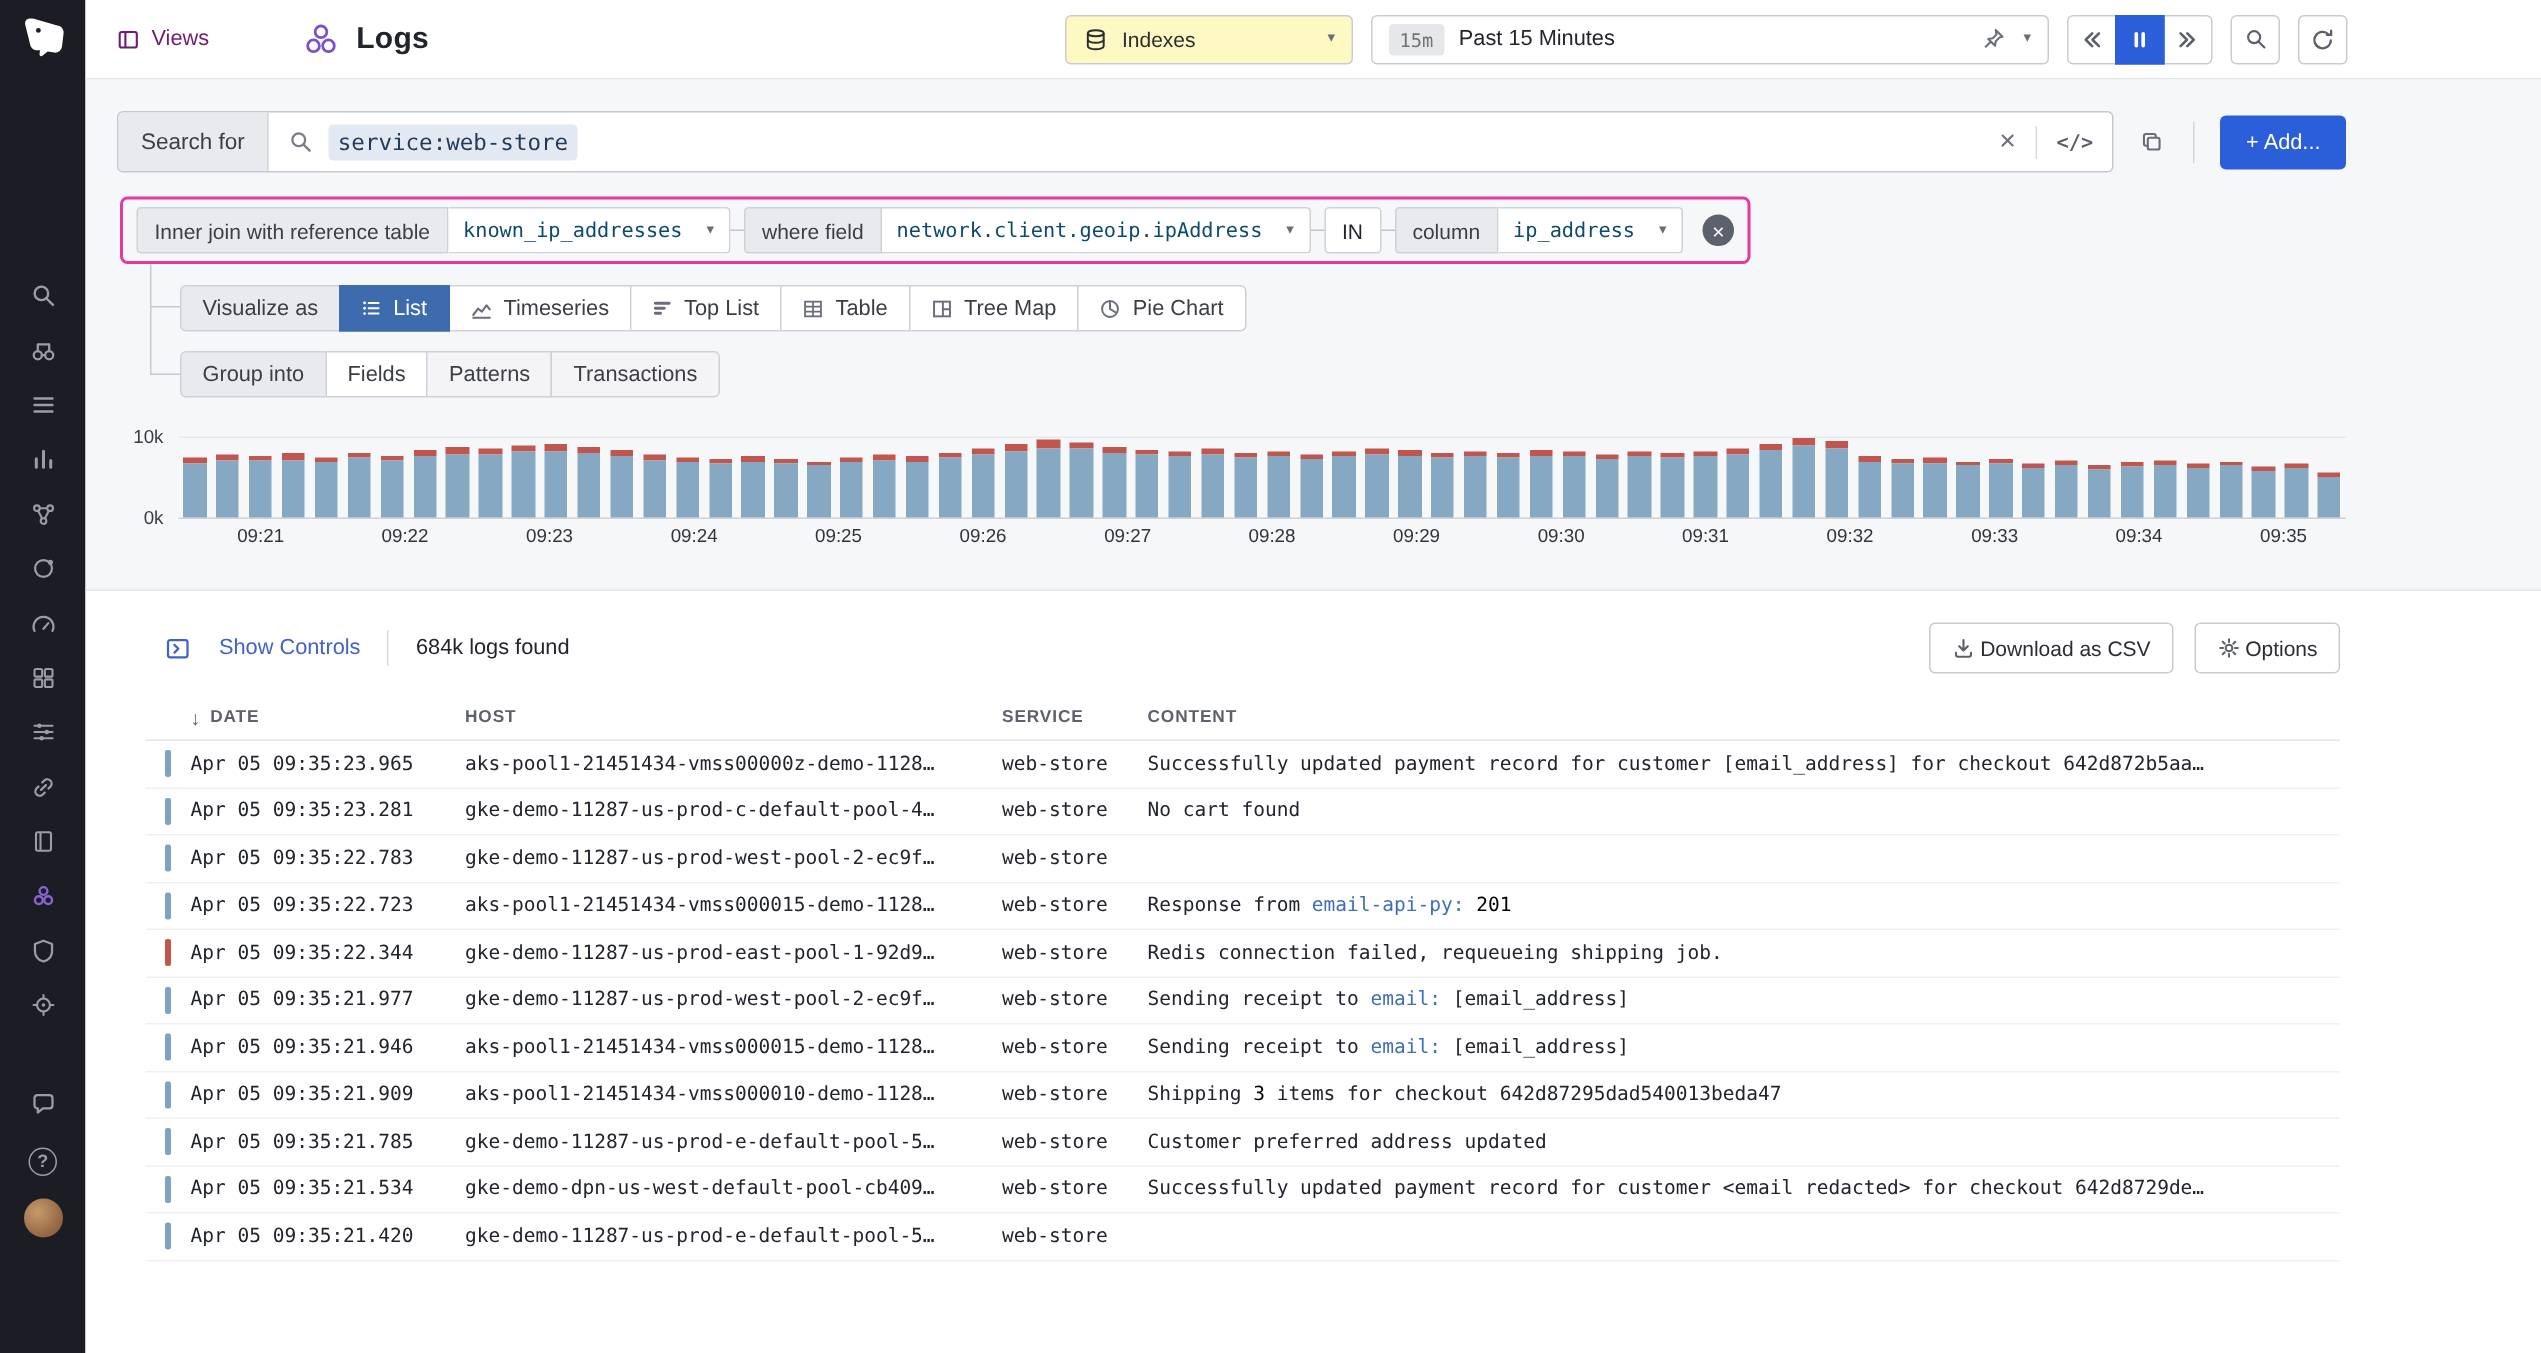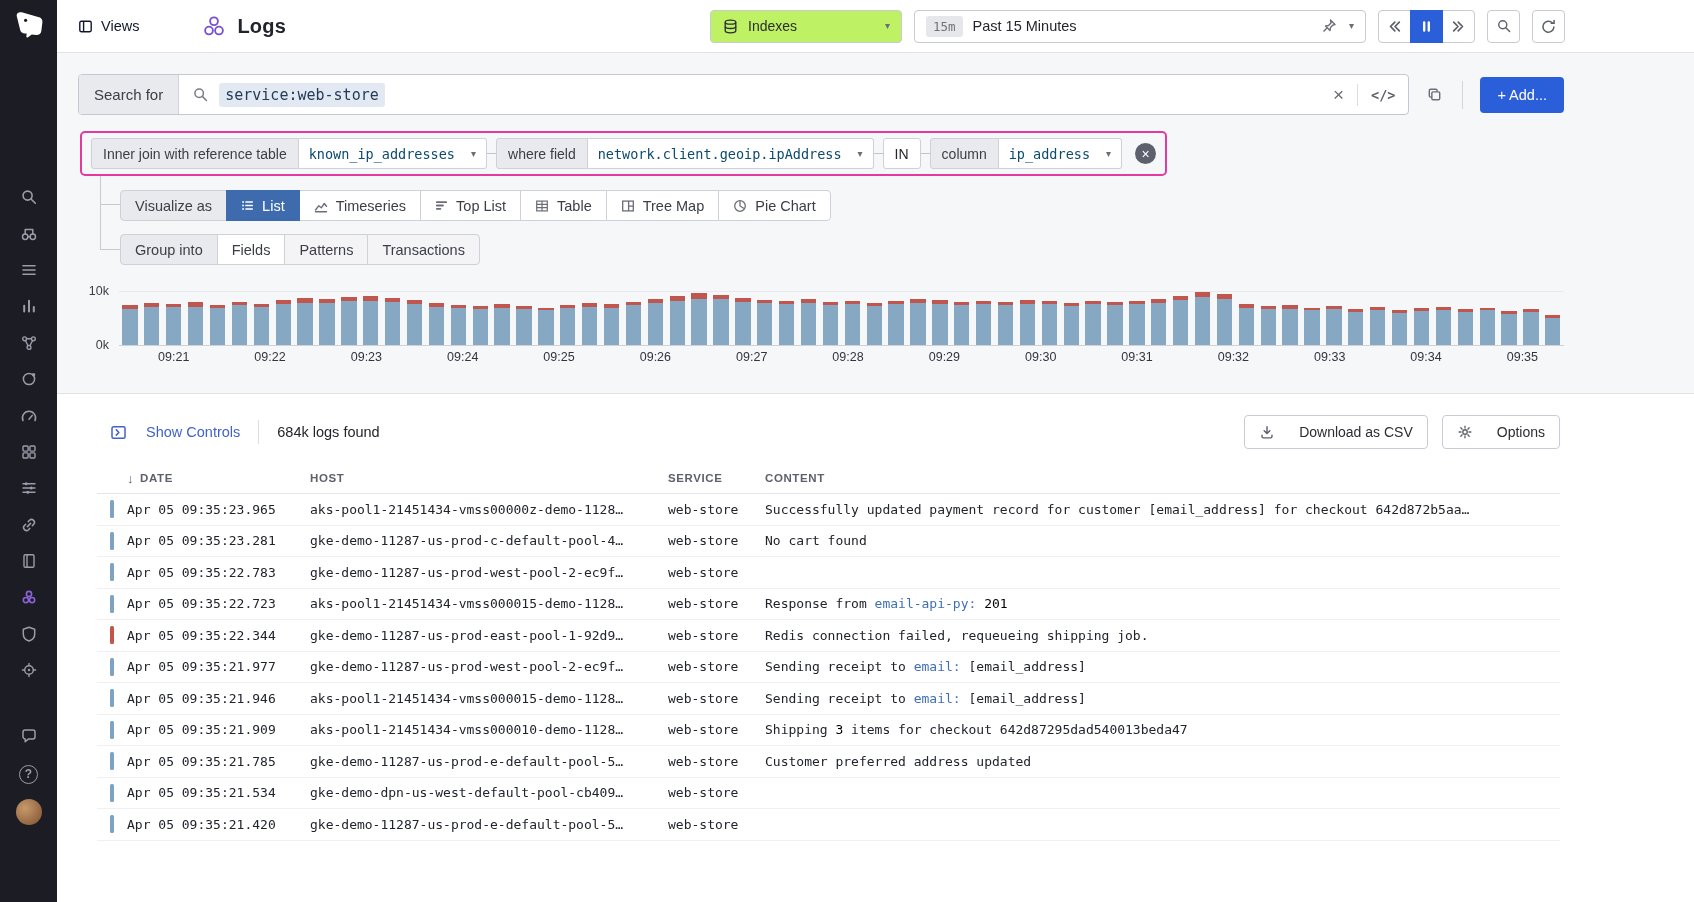--- a/index.html
+++ b/index.html
@@ -15,25 +15,25 @@
   .nav-item { width:57px; height:36.4px; display:flex; align-items:center; justify-content:center; color:#9a9ca8; cursor:pointer; }
   .nav-item.active { color:#8a63d2; }
   #nav-bottom { margin-top:auto; margin-bottom:72px; display:flex; flex-direction:column; align-items:center; gap:2px; }
   .help-circ { width:19px; height:19px; border:1.6px solid #9a9ca8; border-radius:50%; display:flex; align-items:center; justify-content:center; font-size:12px; font-weight:bold; color:#9a9ca8; }
   .avatar { width:26px; height:26px; border-radius:50%; background:radial-gradient(circle at 35% 35%, #c79a6b, #7d4f30); }
 
   #main { flex:1; display:flex; flex-direction:column; min-width:0; }
 
   
   #topbar { height:53px; background:#fff; border-bottom:1px solid #e2e3e8; display:flex; align-items:center; padding:0 129px 0 21px; flex-shrink:0; }
-  .views { display:flex; align-items:center; gap:8px; color:#0f172a; font-size:14.5px; cursor:pointer; }
+  .views { display:flex; align-items:center; gap:8px; color:#701a75; font-size:14.5px; cursor:pointer; }
   .app-title { display:flex; align-items:center; gap:10px; margin-left:62px; }
   .title-text { font-size:20px; font-weight:700; color:#21242b; letter-spacing:.2px; }
   .tb-right { margin-left:auto; display:flex; align-items:center; gap:12px; }
-  .select-box { width:192px; height:33px; border:1px solid #c9cbd4; border-radius:4px; background:#bef264; display:flex; align-items:center; gap:9px; padding:5px 11px; font-size:14px; color:#2b2d33; cursor:pointer; }
+  .select-box { width:192px; height:33px; border:1px solid #c9cbd4; border-radius:4px; background:#fef9c3; display:flex; align-items:center; gap:9px; padding:5px 11px; font-size:14px; color:#2b2d33; cursor:pointer; }
   .chev { color:#6b6e78; font-size:10px; line-height:1; }
   .select-box .chev { margin-left:auto; }
   .time-box { width:452px; height:33px; border:1px solid #c9cbd4; border-radius:4px; background:#fff; display:flex; align-items:center; gap:10px; padding:0 11px; cursor:pointer; }
   .badge15 { background:#e6e7eb; border-radius:3px; padding:3px 7px; font-family:"DejaVu Sans Mono",monospace; font-size:12.5px; color:#737373; }
   .time-label { font-size:14.5px; color:#23252b; }
   .tb-icons { margin-left:auto; display:flex; align-items:center; gap:12px; color:#6b6e78; }
   .pb-group { display:flex; }
   .pb-btn { width:33px; height:33px; background:#fff; border:1px solid #c9cbd4; display:flex; align-items:center; justify-content:center; margin-left:-1px; color:#5d606a; cursor:pointer; }
   .pb-btn.first { border-radius:4px 0 0 4px; margin-left:0; }
   .pb-btn.last { border-radius:0 4px 4px 0; }
@@ -93,21 +93,21 @@
   .xaxis { position:absolute; left:36px; right:0; top:59px; height:18px; }
   .xlab { position:absolute; transform:translateX(-50%); font-size:12.5px; color:#33353d; white-space:nowrap; }
 
   
   #lower { flex:1; background:#fff; padding:0 134px 0 40px; display:flex; flex-direction:column; min-height:0; overflow:hidden; }
   .controls-row { display:flex; align-items:center; margin-top:20px; height:36px; padding-left:13px; }
   .show-controls { display:flex; align-items:center; gap:19px; color:#4162c9; font-size:14.5px; cursor:pointer; }
   .cdiv { width:1px; height:24px; background:#dcdde2; margin:0 18px; }
   .count { font-size:14.5px; color:#23252b; }
   .right-btns { margin-left:auto; display:flex; gap:14px; }
-  .btn { height:34px; border:1px solid #c9cbd4; border-radius:4px; background:#fff; display:flex; align-items:center; gap:24px; padding:0 14px; font-size:14px; color:#2b2d33; cursor:pointer; }
+  .btn { height:34px; border:1px solid #c9cbd4; border-radius:4px; background:#fff; display:flex; align-items:center; gap:3px; padding:0 14px; font-size:14px; color:#2b2d33; cursor:pointer; }
   .btn .icn { color:#5d606a; }
 
   .table { margin-top:13px; }
   .thead { display:flex; align-items:center; height:31px; border-bottom:1px solid #e4e5ea; font-size:11.5px; font-weight:700; letter-spacing:.6px; color:#5e616c; padding-left:13px; }
   .c-strip { width:17px; flex-shrink:0; display:flex; align-items:center; }
   .c-date { width:183px; flex-shrink:0; }
   .c-host { width:358px; flex-shrink:0; overflow:hidden; white-space:nowrap; text-overflow:ellipsis; padding-right:14px; }
   .c-svc { width:97px; flex-shrink:0; }
   .c-content { flex:1; min-width:0; overflow:hidden; white-space:nowrap; }
   .sort-arrow { font-size:13px; margin-right:6px; font-weight:400; }
@@ -1040,20 +1040,21 @@
             <span class="c-svc">web-store</span>
             <span class="c-content"><span>Customer preferred address updated</span></span>
           </div>
           <div class="log-row">
             <span class="c-strip">
               <span class="strip info"></span>
             </span>
             <span class="c-date">Apr 05 09:35:21.534</span>
             <span class="c-host">gke-demo-dpn-us-west-default-pool-cb409…</span>
             <span class="c-svc">web-store</span>
+            <span class="c-content"><span>Successfully updated payment record for customer &lt;email redacted&gt; for checkout 642d8729de…</span></span>
           </div>
           <div class="log-row">
             <span class="c-strip">
               <span class="strip info"></span>
             </span>
             <span class="c-date">Apr 05 09:35:21.420</span>
             <span class="c-host">gke-demo-11287-us-prod-e-default-pool-5…</span>
             <span class="c-svc">web-store</span>
           </div>
         </div>

